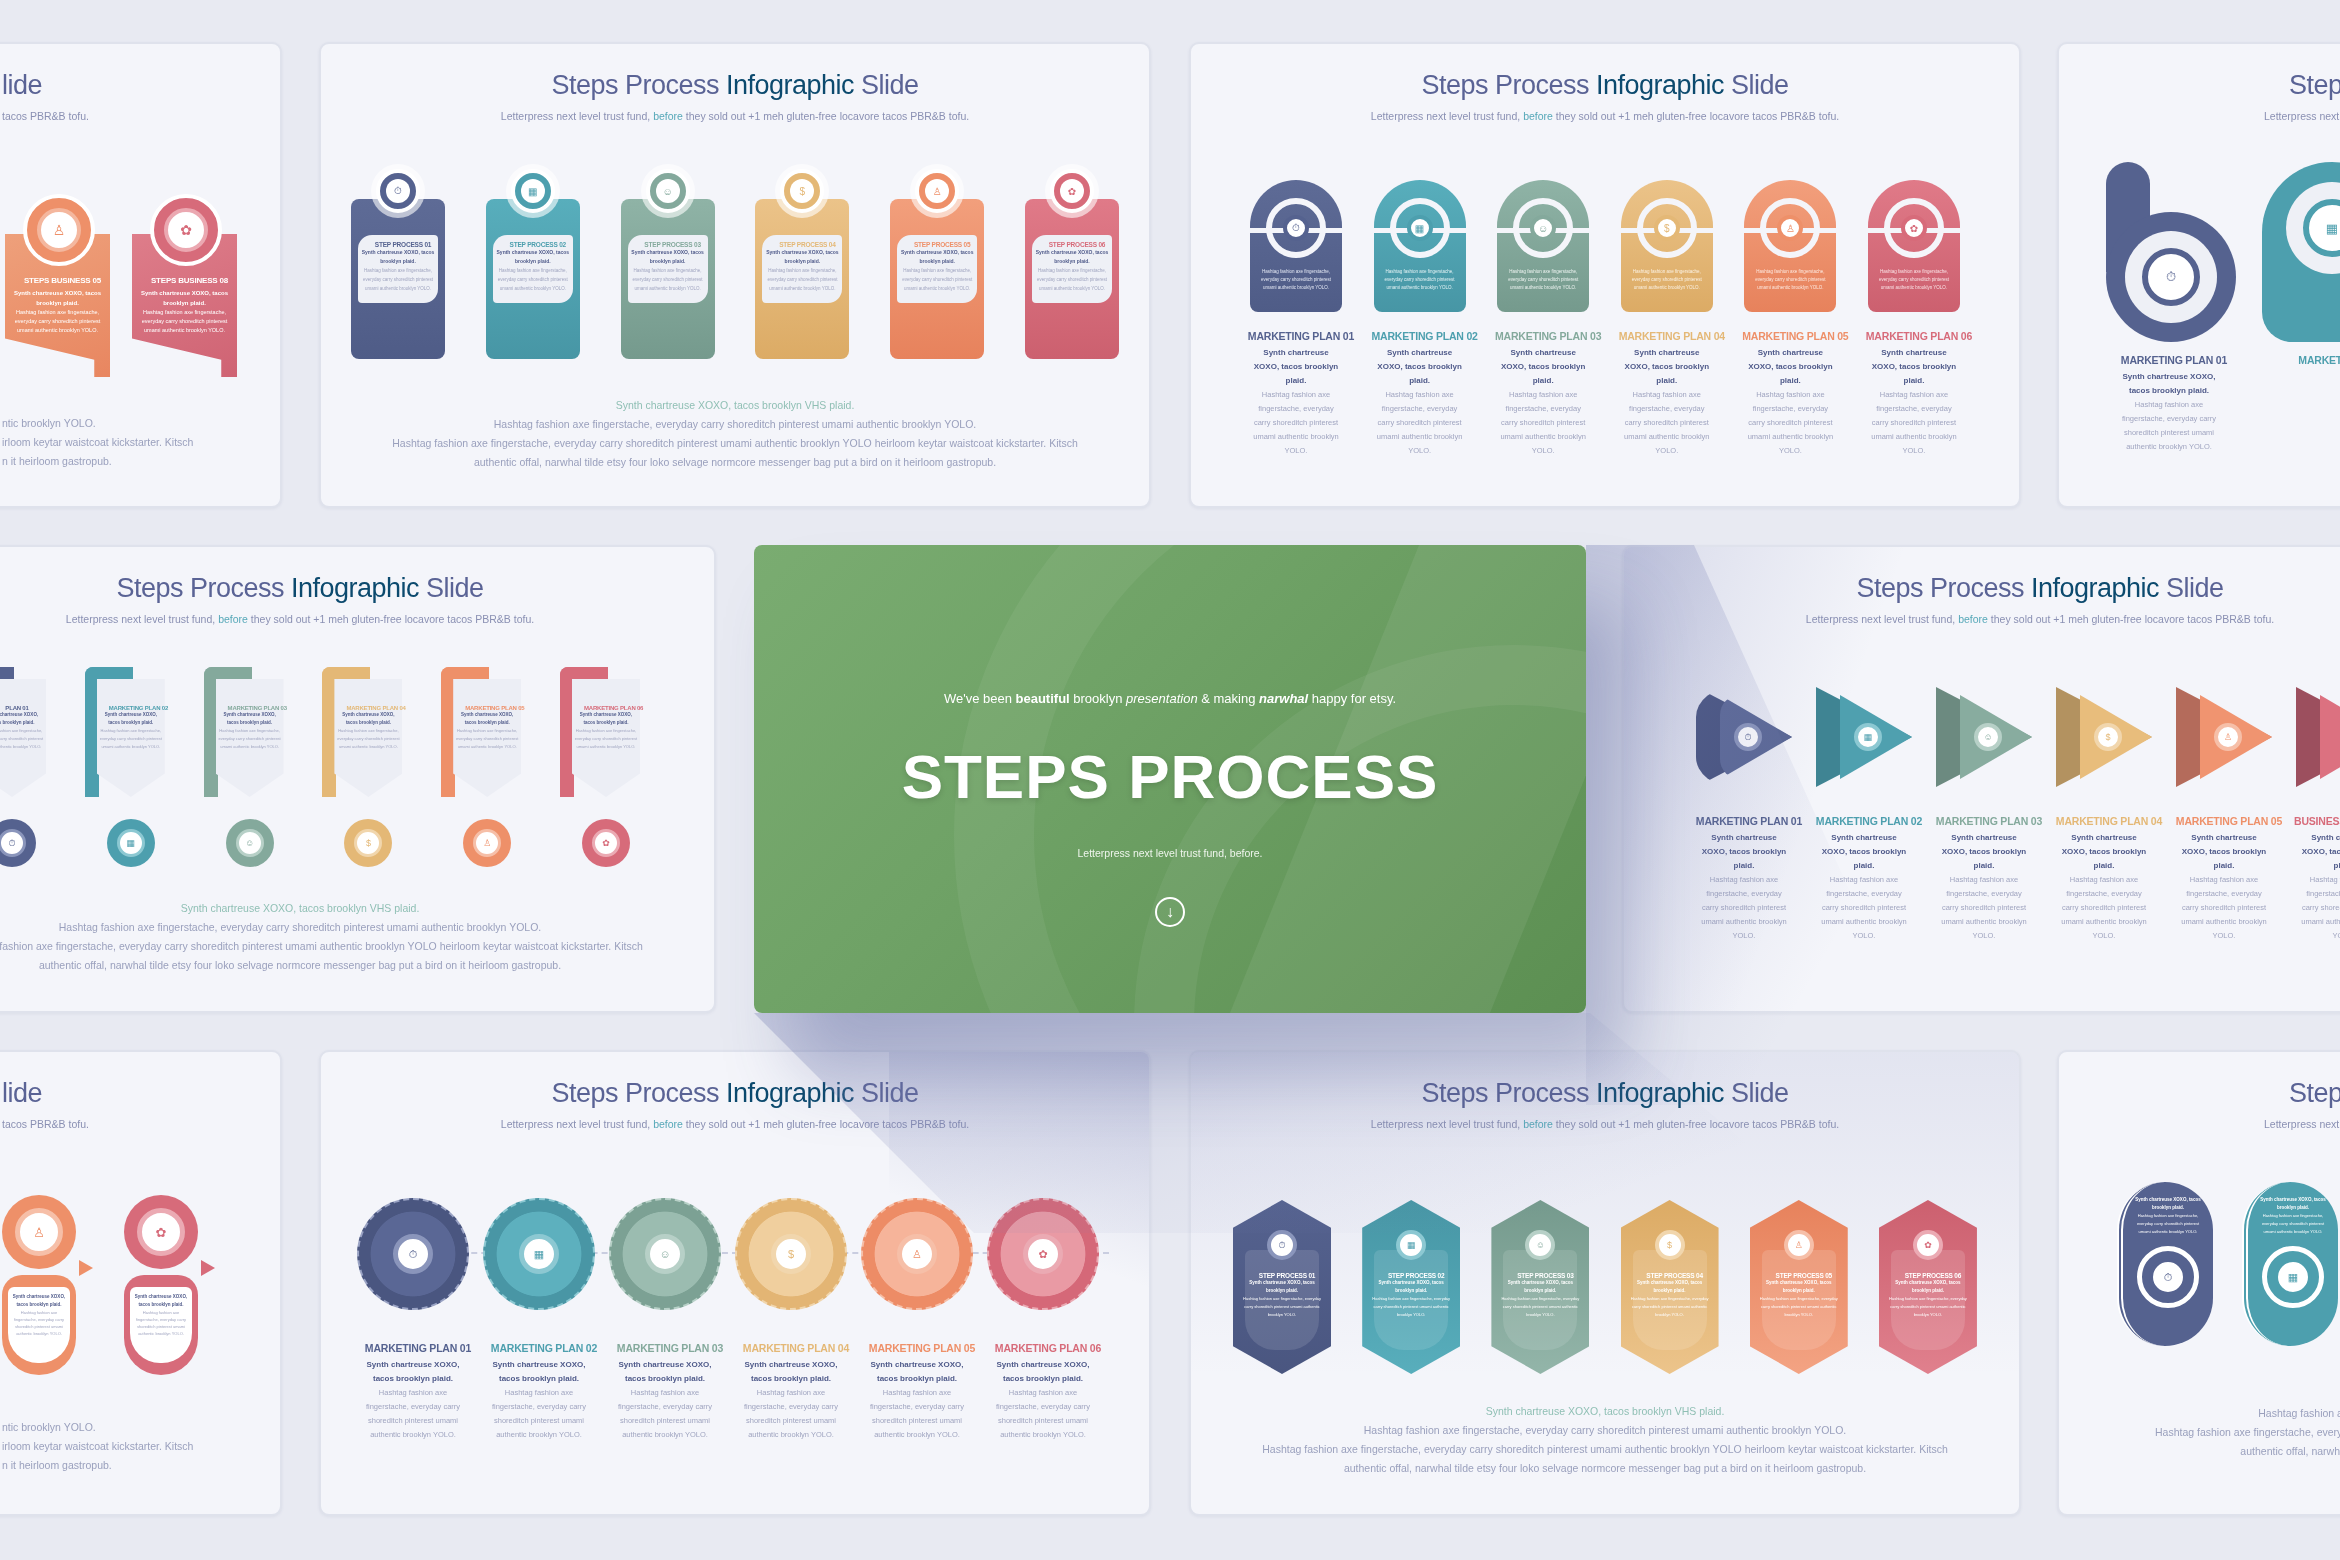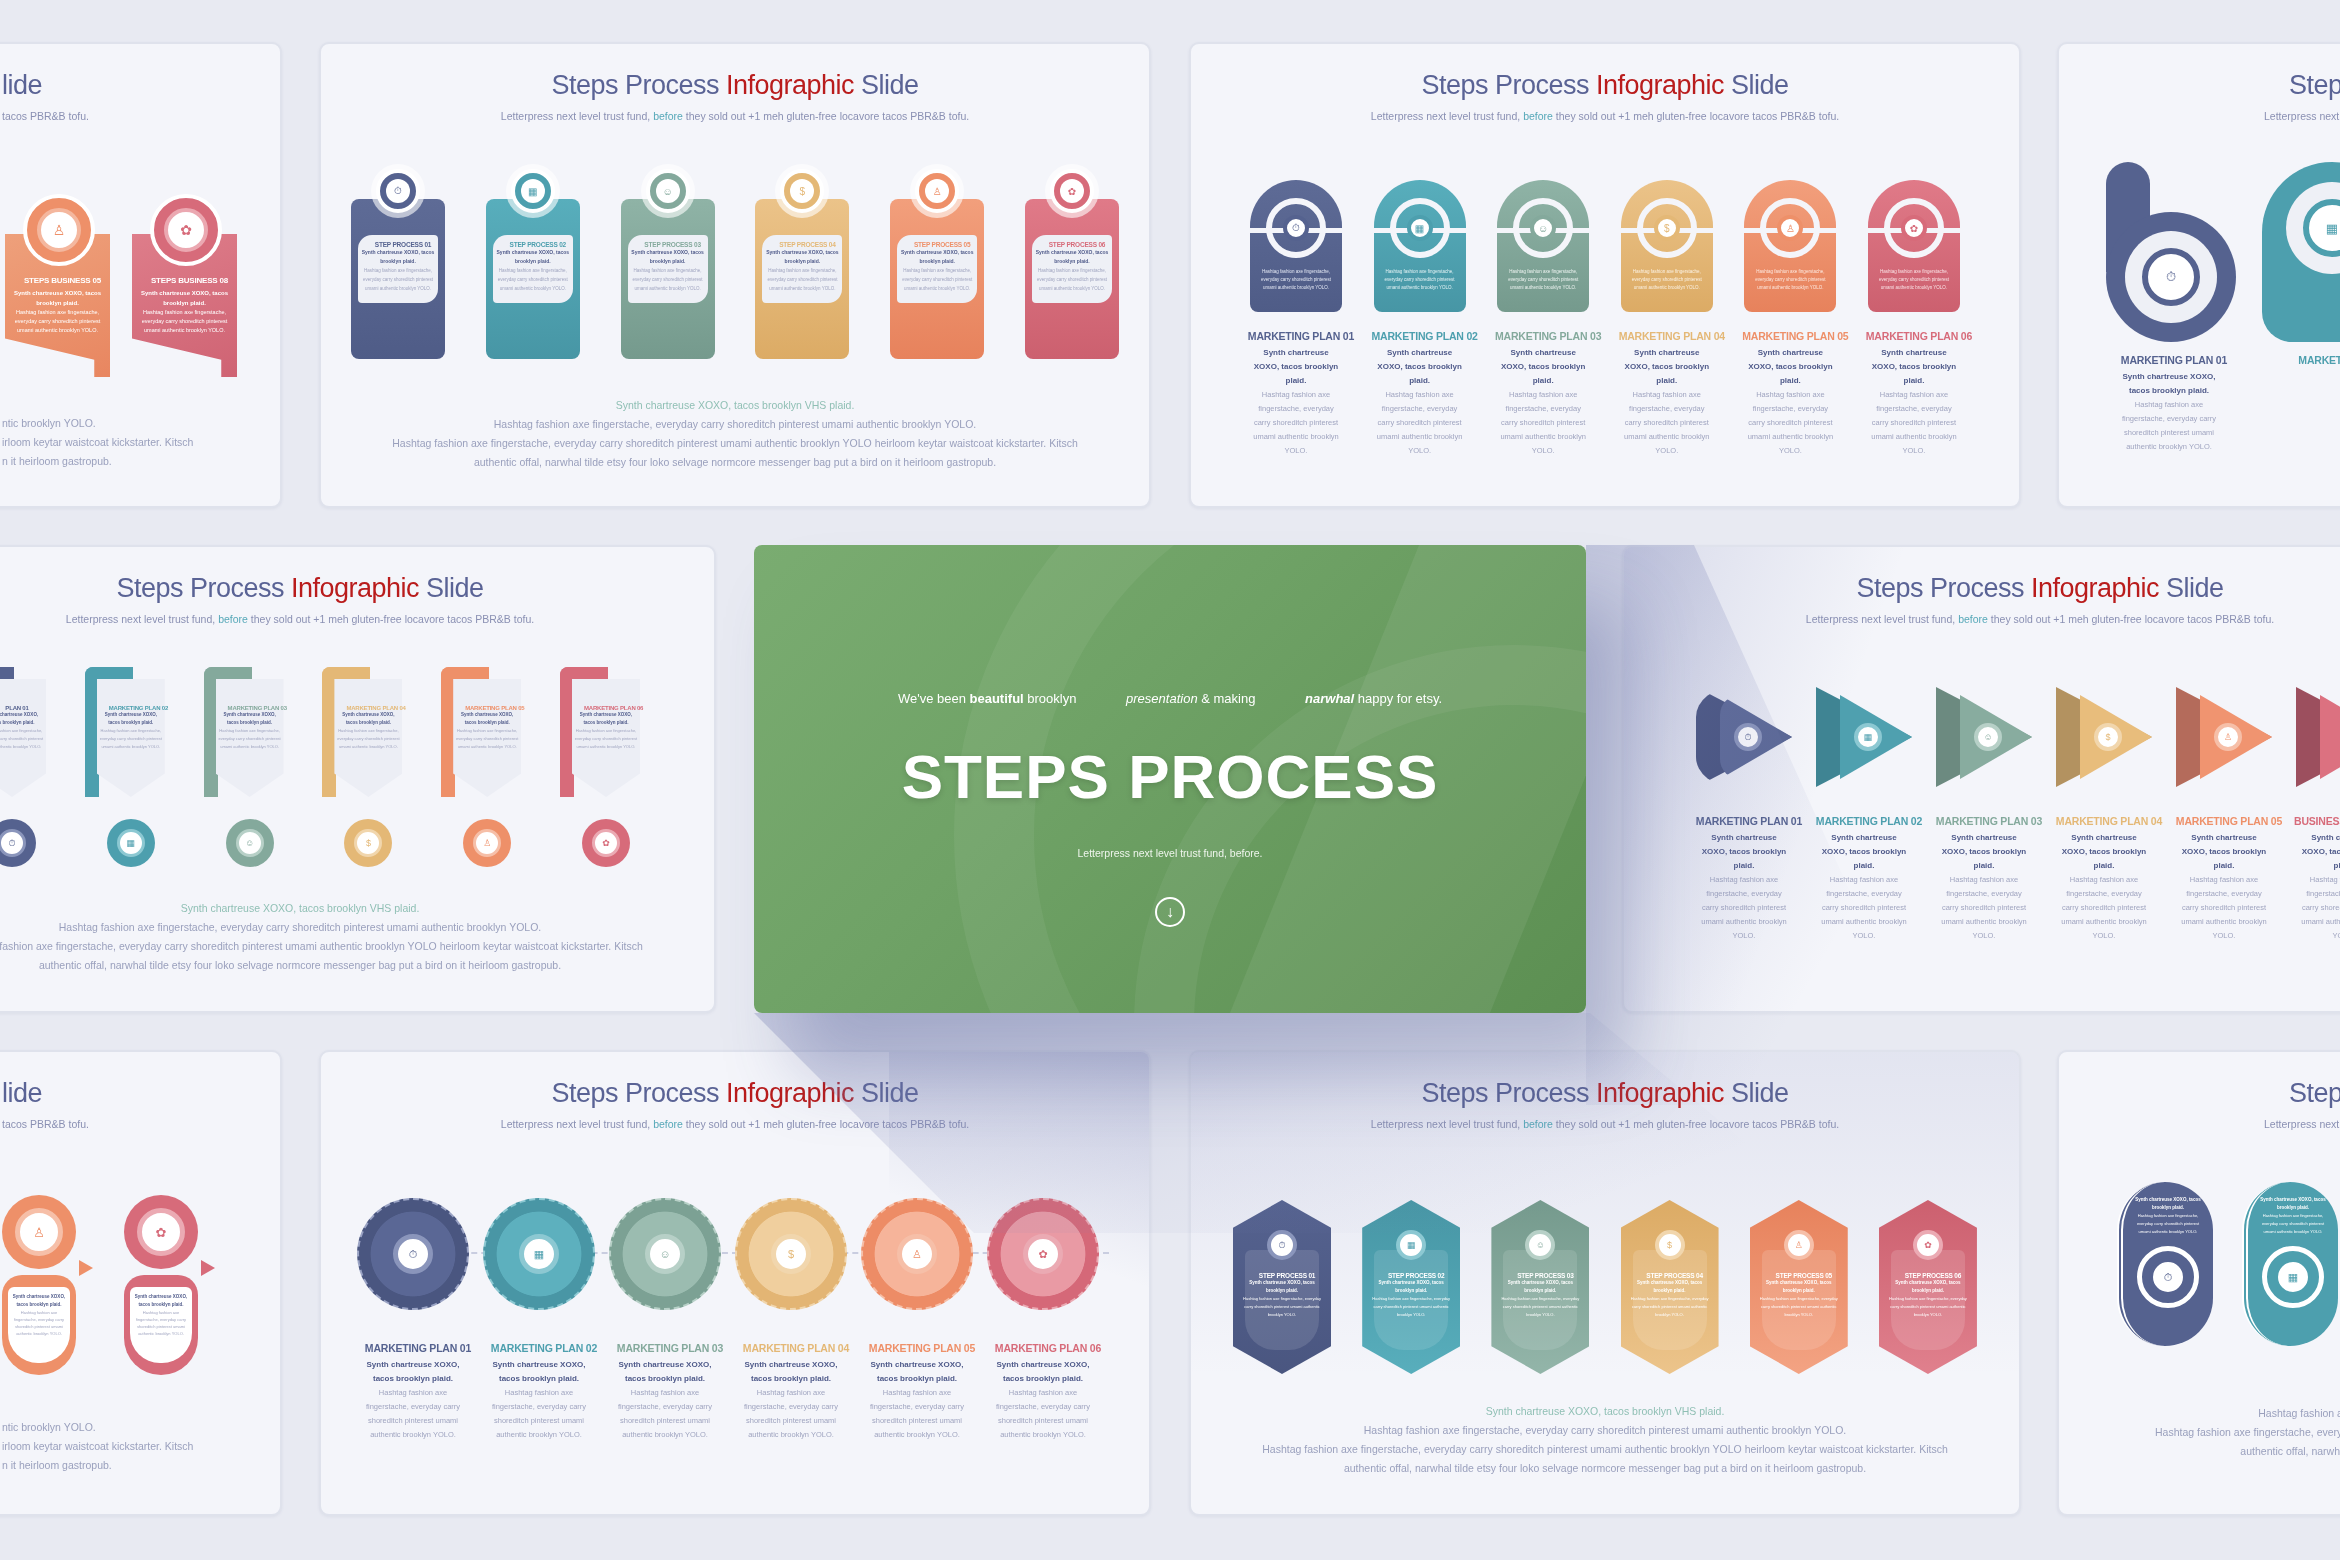--- a/index.html
+++ b/index.html
@@ -14,21 +14,21 @@
     background: #f4f5fa;
     border: 2px solid #dfe2ec;
     border-radius: 10px;
     overflow: hidden;
     box-shadow: 0 1px 3px rgba(80,90,130,0.08);
   }
   .s-title {
     position: absolute; left: 0; right: 0; top: 26px;
     text-align: center; font-size: 27px; color: #5a6395; letter-spacing: -0.5px;
   }
-  .s-title .acc { color: #b91c1c; }
+  .s-title .acc { color: #0c4a6e; }
   .s-sub {
     position: absolute; left: 0; right: 0; top: 66px;
     text-align: center; font-size: 10.5px; color: #8a90b3;
   }
   .s-sub .acc { color: #56a8b8; }
   .s-foot {
     position: absolute; left: 0; right: 0; text-align: center;
     font-size: 10.5px; color: #9aa0bd; line-height: 19px;
   }
   .s-foot .lead { color: #8fbfb4; }
@@ -52,21 +52,21 @@
     z-index: 5;
   }
   .hero .arc {
     position: absolute; border-radius: 50%; border: 80px solid rgba(255,255,255,0.06);
   }
   .hero .tag {
     position: absolute; left: 0; right: 0; top: 146px; text-align: center;
     color: #fff; font-size: 13px;
   }
   .hero .tag b { font-weight: bold; }
-  .hero .tag i { font-style: italic; margin-left: 46px; }
+  .hero .tag i { font-style: italic; }
   .hero h1 {
     position: absolute; left: 0; right: 0; top: 196px; text-align: center;
     color: #fff; font-size: 62px; font-weight: bold; letter-spacing: 1px;
     text-shadow: 0 2px 6px rgba(0,0,0,0.15);
   }
   .hero .lp {
     position: absolute; left: 0; right: 0; top: 302px; text-align: center;
     color: #eef5ec; font-size: 10.5px;
   }
   .hero .dl {

